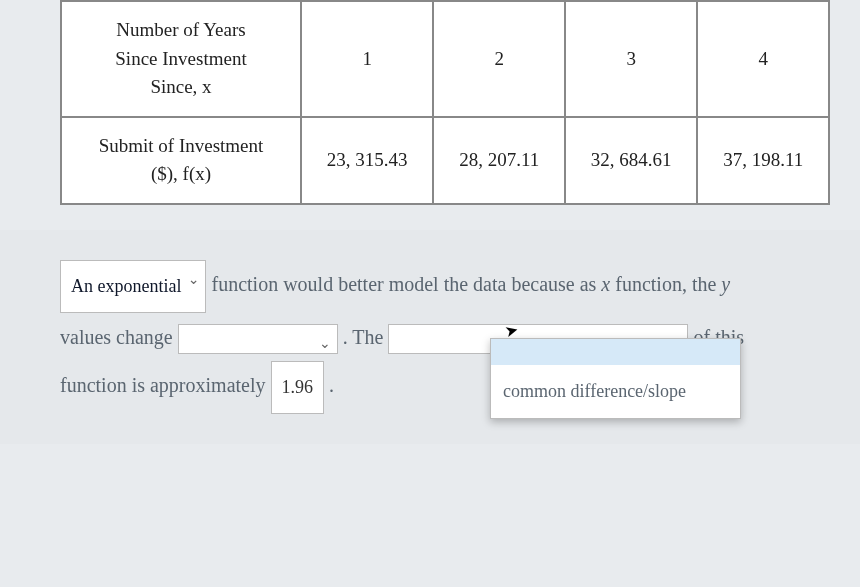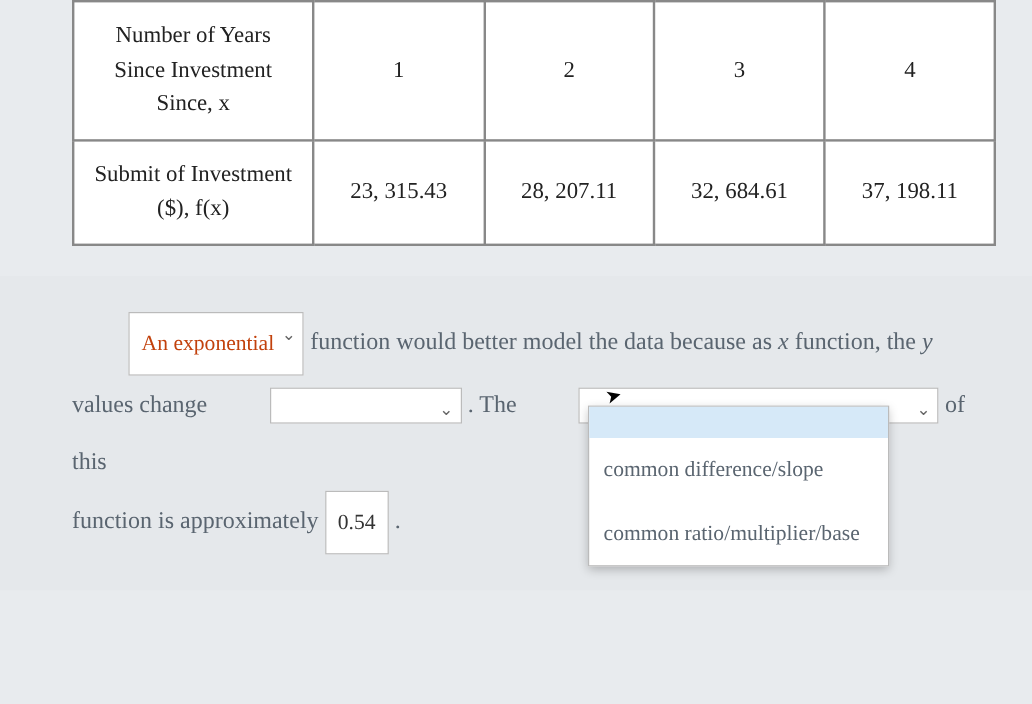--- a/index.html
+++ b/index.html
@@ -24,21 +24,21 @@
       border: 2px solid #888;
       padding: 14px 8px;
       text-align: center;
       font-size: 19px;
       color: #222;
     }
     th {
       font-weight: normal;
     }
     .row-header {
-      width: 200px;
+      width: 240px;
       line-height: 1.5;
     }
     .answer-section {
       background: #e5e8eb;
       padding: 30px 30px 30px 60px;
       position: relative;
     }
     .answer-header {
       margin-bottom: 35px;
     }
@@ -57,26 +57,25 @@
       color: #5a6570;
       line-height: 2.4;
       position: relative;
     }
     .dropdown {
       display: inline-block;
       background: #fff;
       border: 1px solid #bbb;
       padding: 4px 24px 4px 10px;
       font-size: 18px;
-      color: #c2410c;
+      color: #0f172a;
       position: relative;
       vertical-align: middle;
       min-height: 30px;
       font-family: Georgia, serif;
-      margin-left: 47px;
     }
     .dropdown::after {
       content: "⌄";
       position: absolute;
       right: 6px;
       top: 2px;
       font-size: 14px;
       color: #666;
     }
     .dropdown-wide {
@@ -172,24 +171,23 @@
     </tr>
   </tbody>
     </table>
 </div>
 
 <div class="answer-section">
 
   <div class="answer-body">
     <span class="dropdown">An exponential</span><span> function would better model the data because as </span><span class="italic-var">x</span><span> function, the </span><span class="italic-var">y</span><br>
     <span>values change </span><span class="dropdown dropdown-medium"></span><span> . The </span><span class="dropdown dropdown-wide"></span><span> of this</span><br>
-    <span>function is approximately </span><span class="text-input">0.54</span><span> .</span>
+    <span>function is approximately </span><span class="text-input">1.96</span><span> .</span>
 
     <span class="cursor-arrow">➤</span>
 
     <div class="dropdown-menu">
       <div class="dropdown-option-highlight"></div>
       <div class="dropdown-option">common difference/slope</div>
-      <div class="dropdown-option">common ratio/multiplier/base</div>
     </div>
 
   </div>
 </div>
 
 </body></html>

